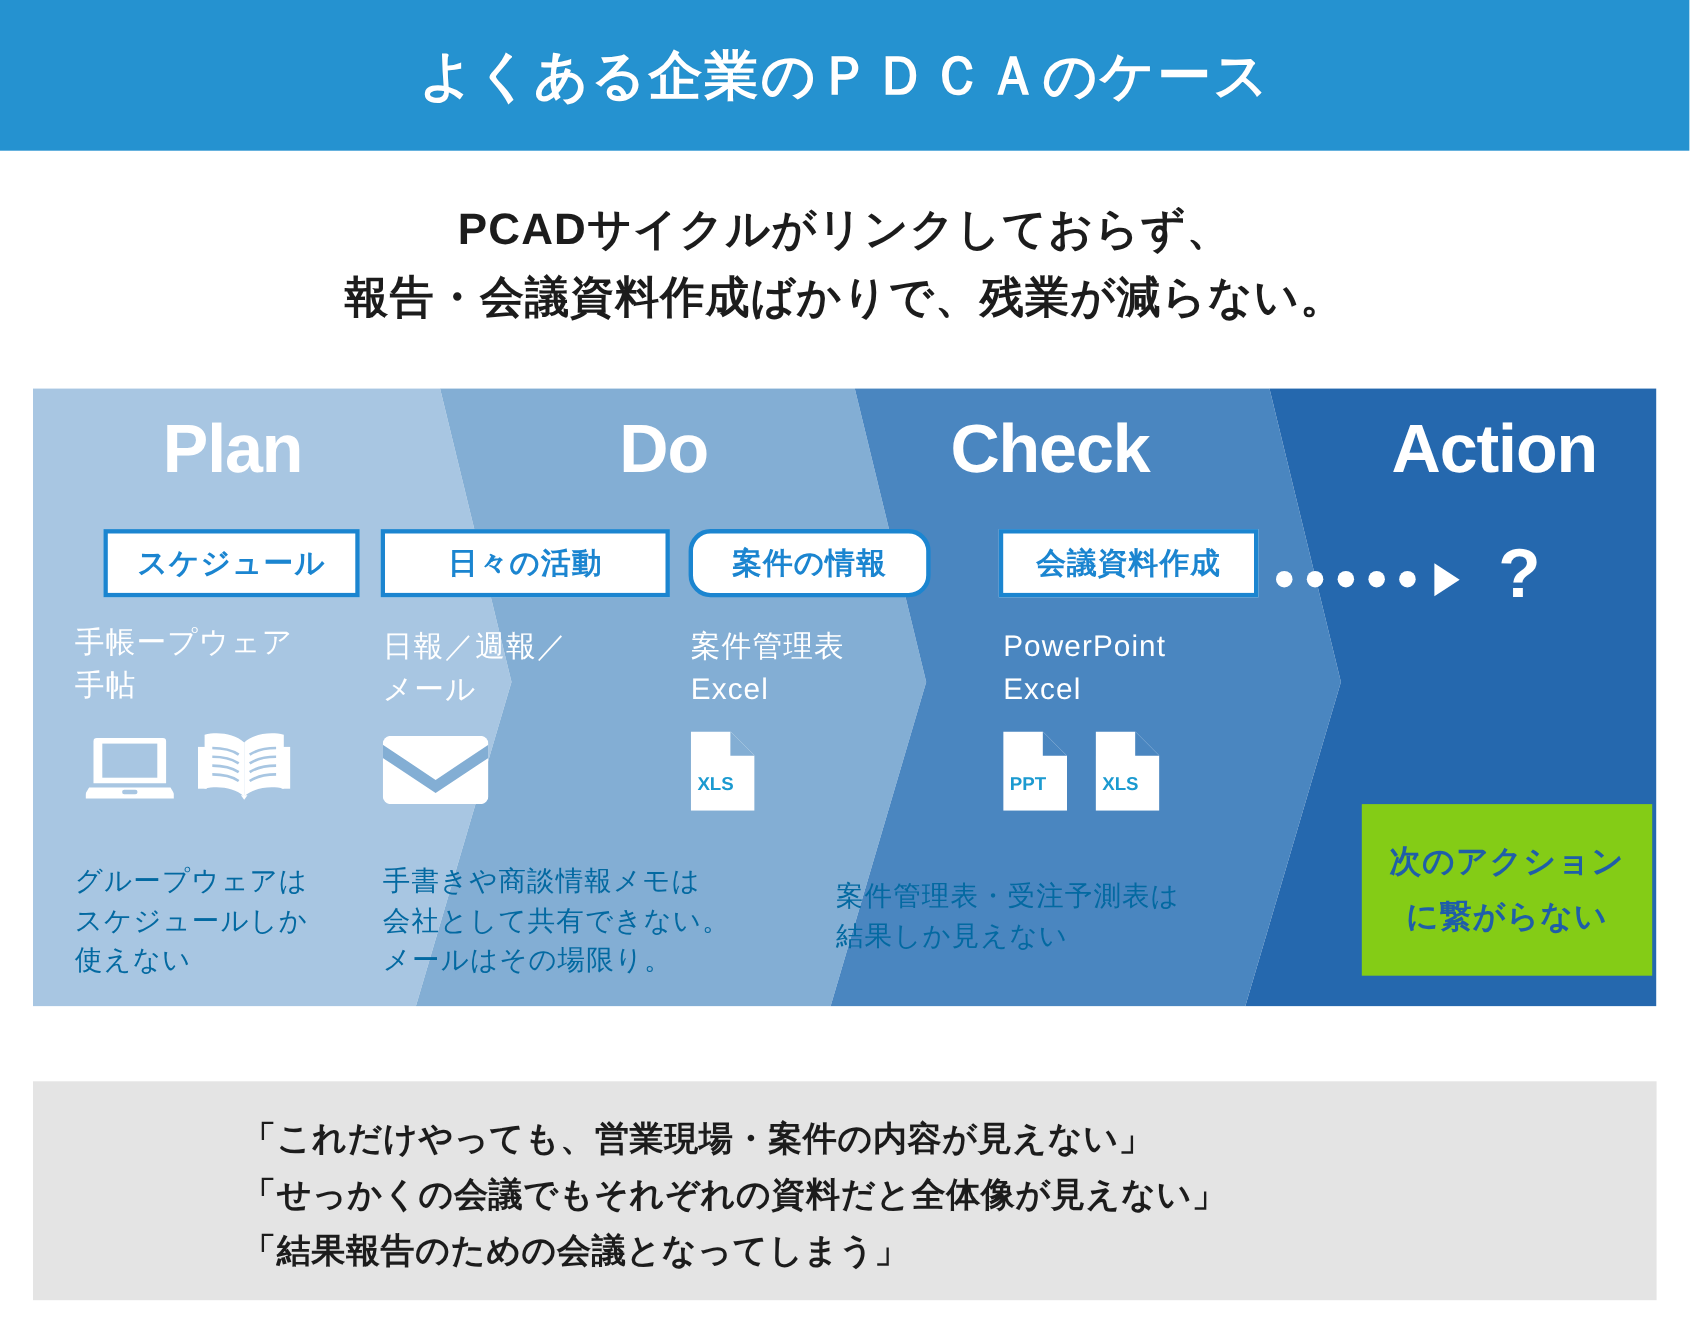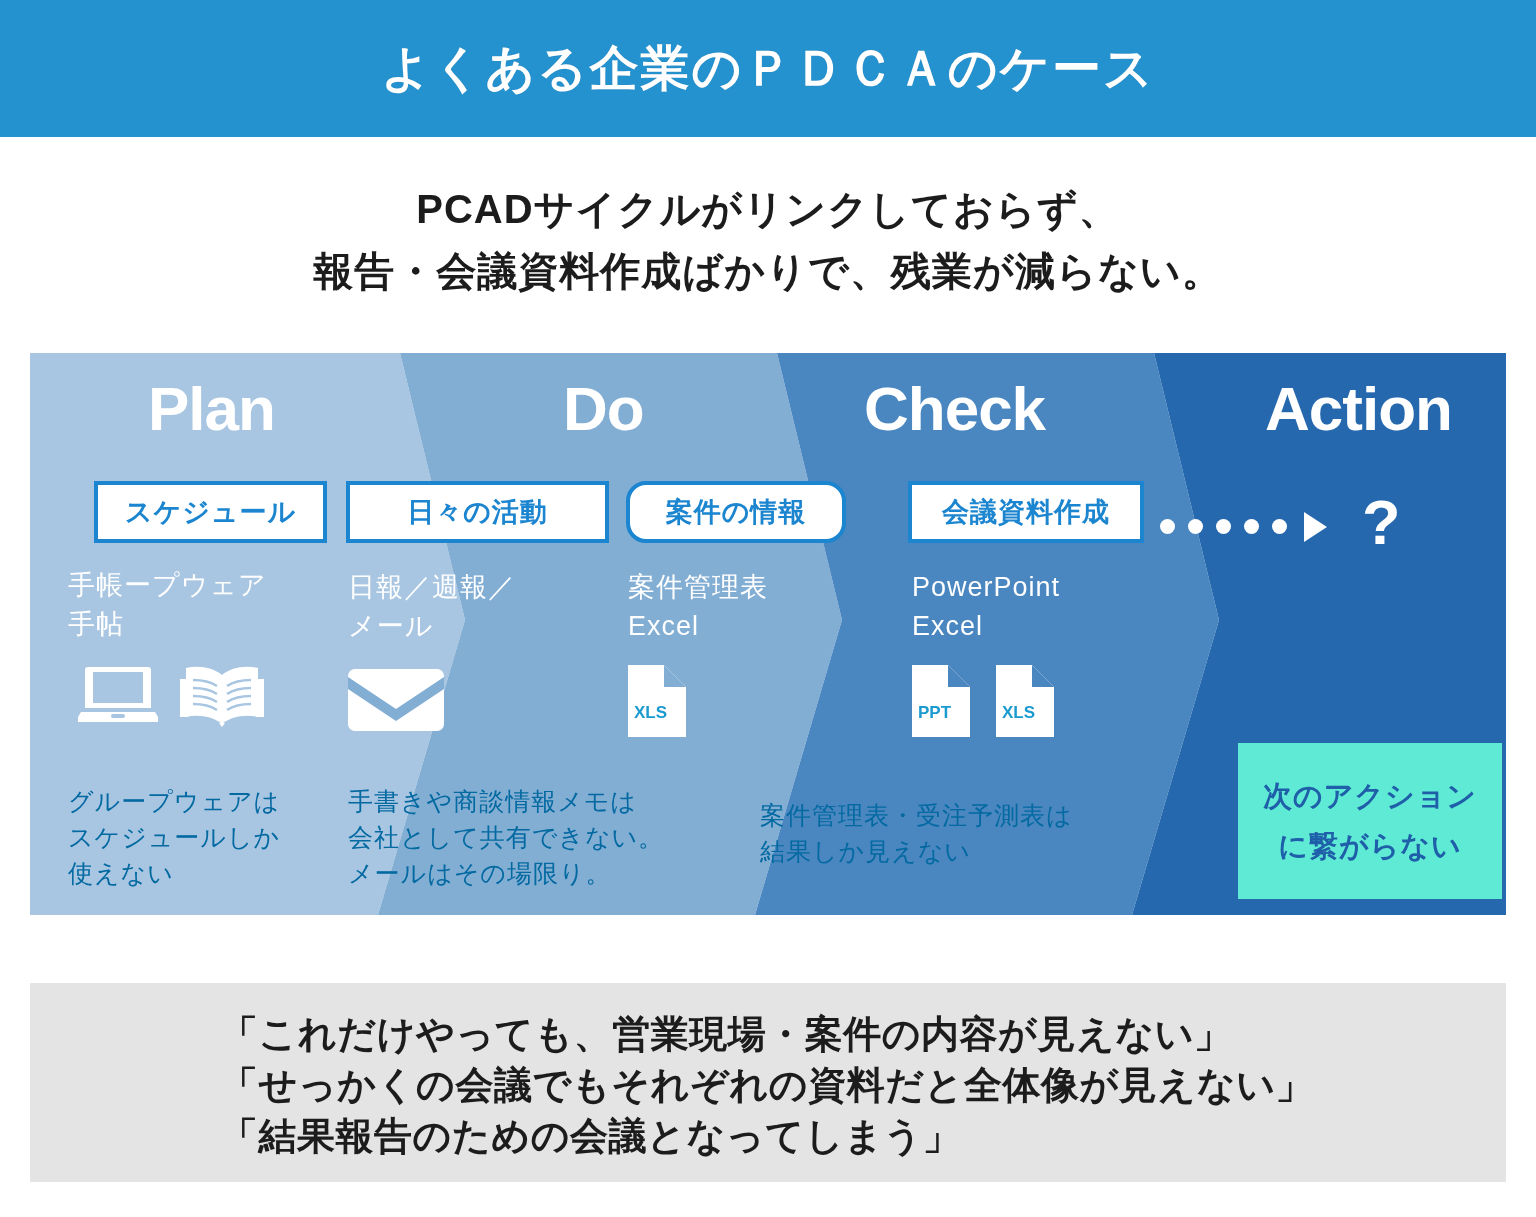--- a/index.html
+++ b/index.html
@@ -101,21 +101,21 @@
     font-size: 27px;
     line-height: 39px;
     white-space: nowrap;
     letter-spacing: 1px;
   }
   .tools .t { display: block; }
 
   .icon-row {
     position: absolute;
     display: flex;
-    align-items: flex-start;
+    align-items: flex-end;
     gap: 22px;
   }
 
   .note {
     position: absolute;
     color: #0369a1;
     font-size: 25px;
     line-height: 36px;
     white-space: nowrap;
     letter-spacing: 1px;
@@ -146,26 +146,25 @@
     color: #ffffff;
     font-size: 63px;
     font-weight: bold;
     line-height: 1;
     position: relative;
     top: -4px;
   }
 
   .action-box {
     position: absolute;
-    background: #5eead4;
+    background: #84cc16;
     display: flex;
     align-items: center;
     justify-content: center;
     text-align: center;
-    margin-top: 12px;
   }
   .action-box-label {
     color: #1f5ea8;
     font-size: 29px;
     font-weight: bold;
     line-height: 50px;
     letter-spacing: 1px;
   }
   .action-box-label span { display: block; }
 
@@ -173,21 +172,21 @@
   .quotes {
     position: absolute;
     left: 30px; top: 983px;
     width: 1476px; height: 199px;
     background: #e4e4e4;
     padding: 26px 0 0 190px;
   }
   .quote-line {
     display: block;
     color: #1c1c1c;
-    font-size: 38px;
+    font-size: 31px;
     font-weight: bold;
     line-height: 51px;
     letter-spacing: 0.5px;
     white-space: nowrap;
   }
 
   
   .file-ico { display: block; }
 </style>
 </head>

